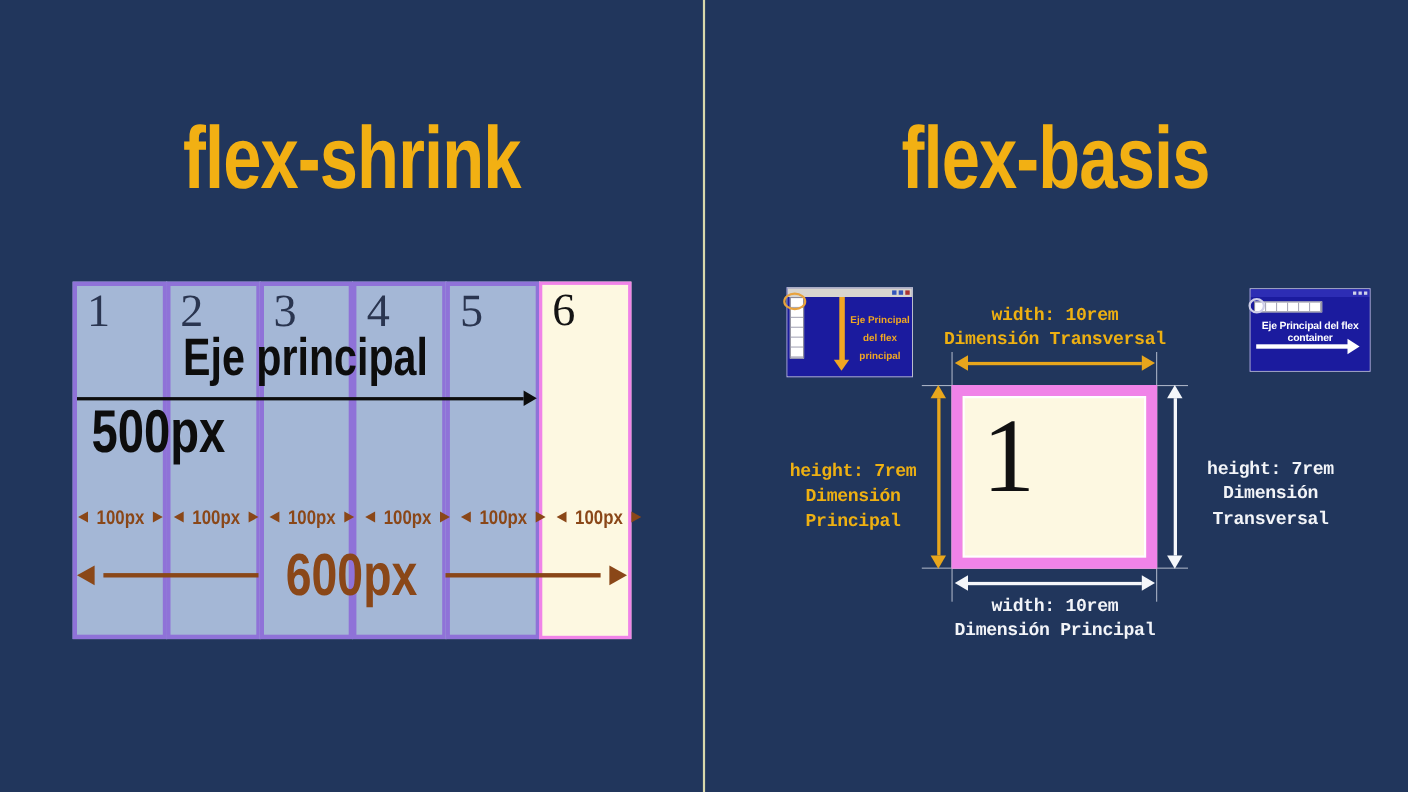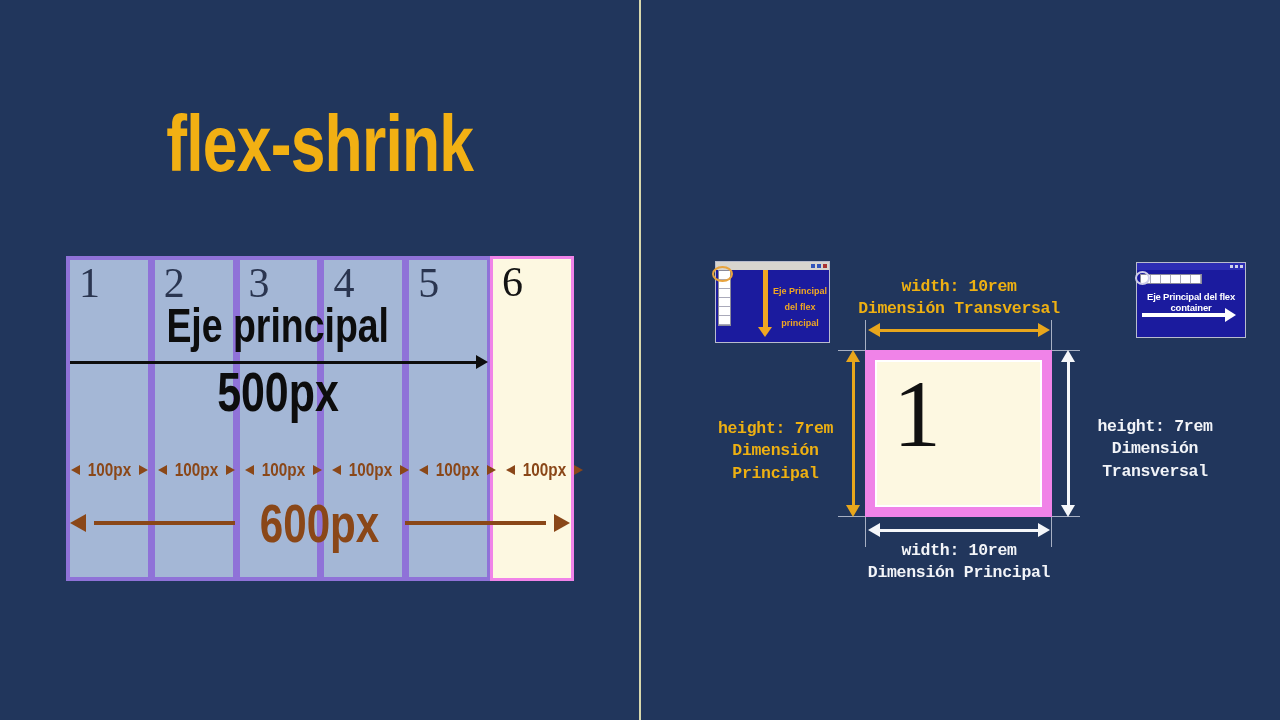--- a/index.html
+++ b/index.html
@@ -22,21 +22,21 @@
   .fs-item { position:relative; flex:1 1 0; background:#a4b7d6; border:4px solid #8f72d8; }
   .fs-item + .fs-item { margin-left:-1px; }
   .fs-item.cream { flex:0 0 84px; background:#fdf8e1; border:3px solid #f083e8; }
   .item-num { display:block; padding:2px 0 0 9px; font-family:"Liberation Serif", serif;
               font-size:42px; line-height:1; color:#2a3550; }
   .fs-item.cream .item-num { color:#141414; }
 
   .overlay { position:absolute; pointer-events:none; }
   .eje-text { top:42px; left:0; width:424px; text-align:center; font-size:48px;
               font-weight:bold; color:#0d0d0d; }
-  .px500 { top:104px; left:0; width:424px; text-align:center; font-size:55px;
+  .px500 { top:104px; left:0; width:424px; text-align:left; font-size:55px;
            font-weight:bold; color:#0d0d0d; }
 
   
   .arr { display:flex; align-items:center; position:absolute; }
   .arr.h .shaft { flex:1 1 auto; height:3px; background:currentColor; }
   .arr.h.thick .shaft { height:4px; }
   .arr.v { flex-direction:column; }
   .arr.v .shaft { flex:1 1 auto; width:3px; background:currentColor; }
   .tw,.te,.tn,.ts { width:0; height:0; flex:0 0 auto; }
   .tw { border-top:7px solid transparent; border-bottom:7px solid transparent; border-right:12px solid currentColor; }
@@ -210,20 +210,21 @@
         <span class="total-txt sq">600px</span>
         <i class="shaft"></i>
           <i class="te"></i>
       </div>
     </div>
   </section>
 
   <div class="divider"></div>
 
   <section class="panel panel-right">
+    <h1 class="big-title"><span class="sq">flex-basis</span></h1>
 
     <div class="thumb" style="left:75px; top:261px; width:115px; height:82px;">
       <div class="ta-titlebar">
         <span class="dot" style="background:#3355bb"></span>
         <span class="dot" style="background:#3355bb"></span>
         <span class="dot" style="background:#aa3333"></span>
       </div>
       <div class="thumb-body">
         <div class="ta-strip">
             <i></i>

